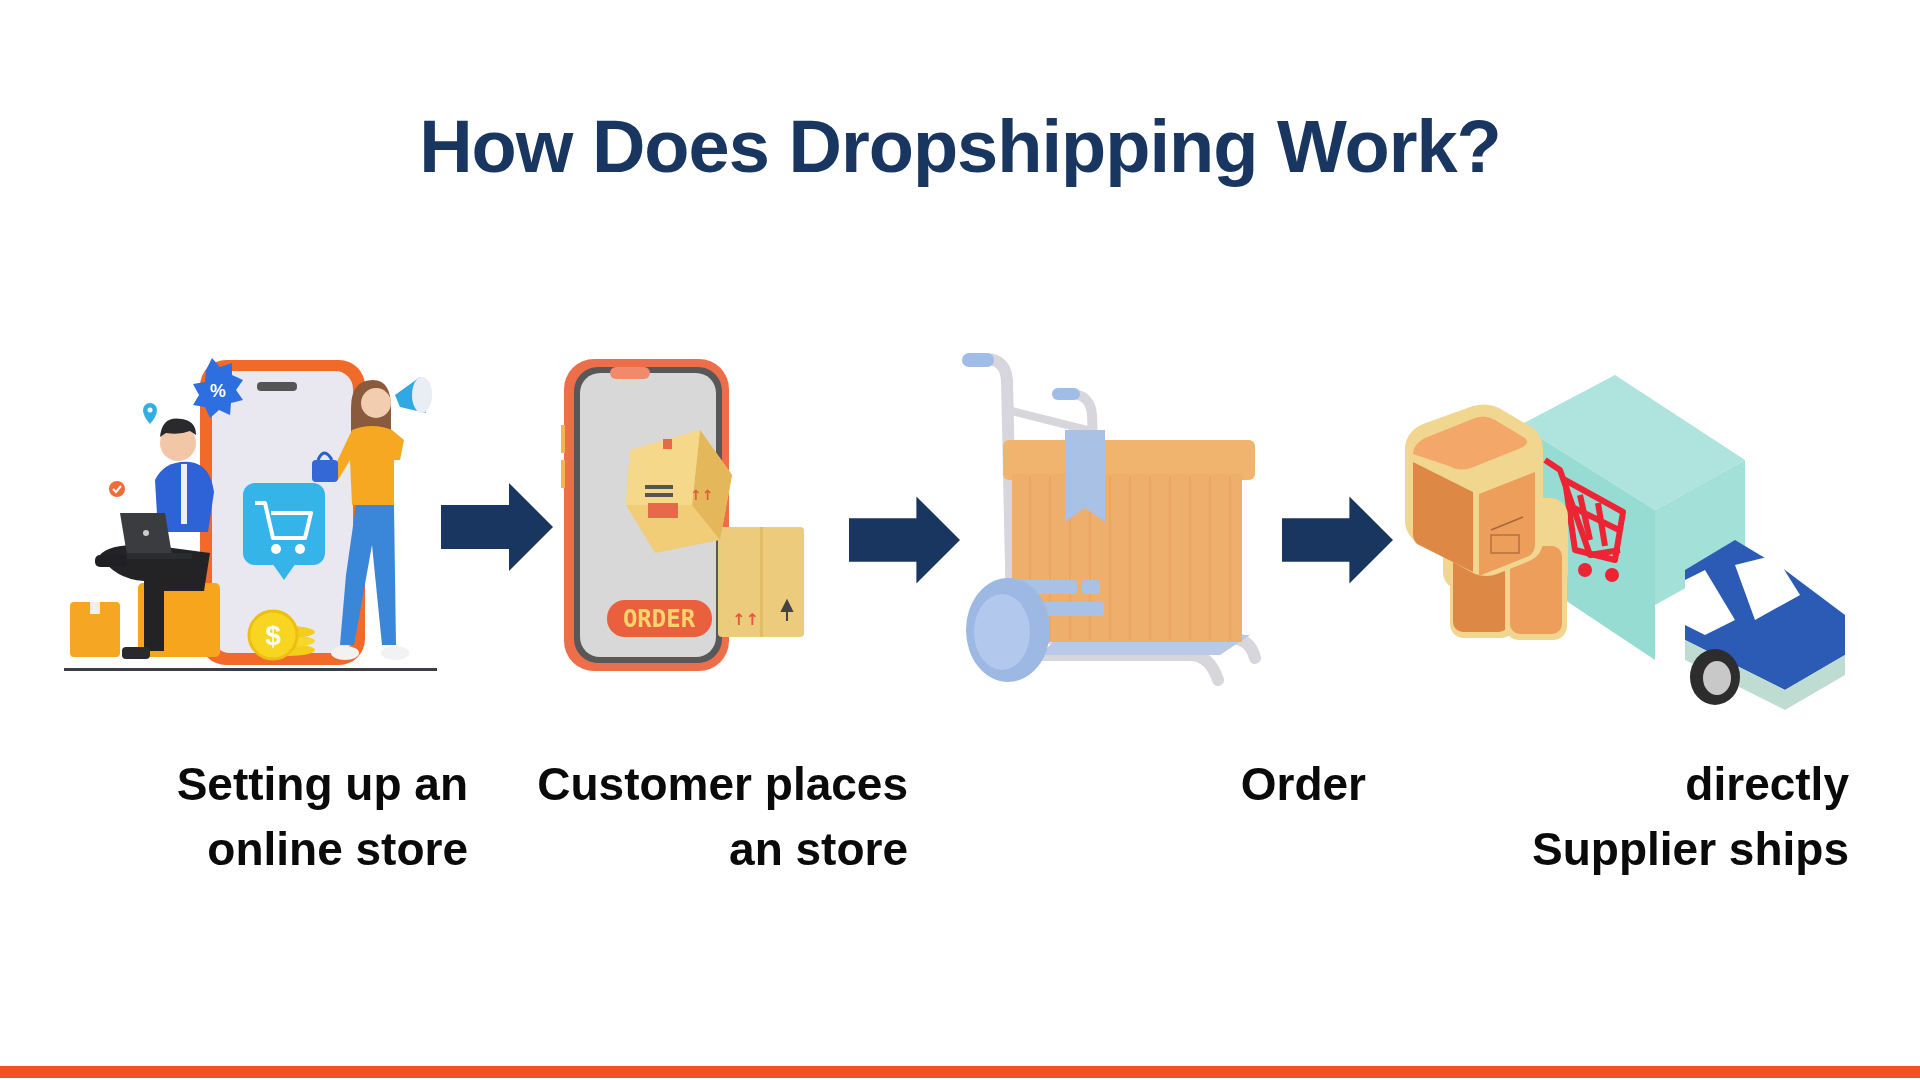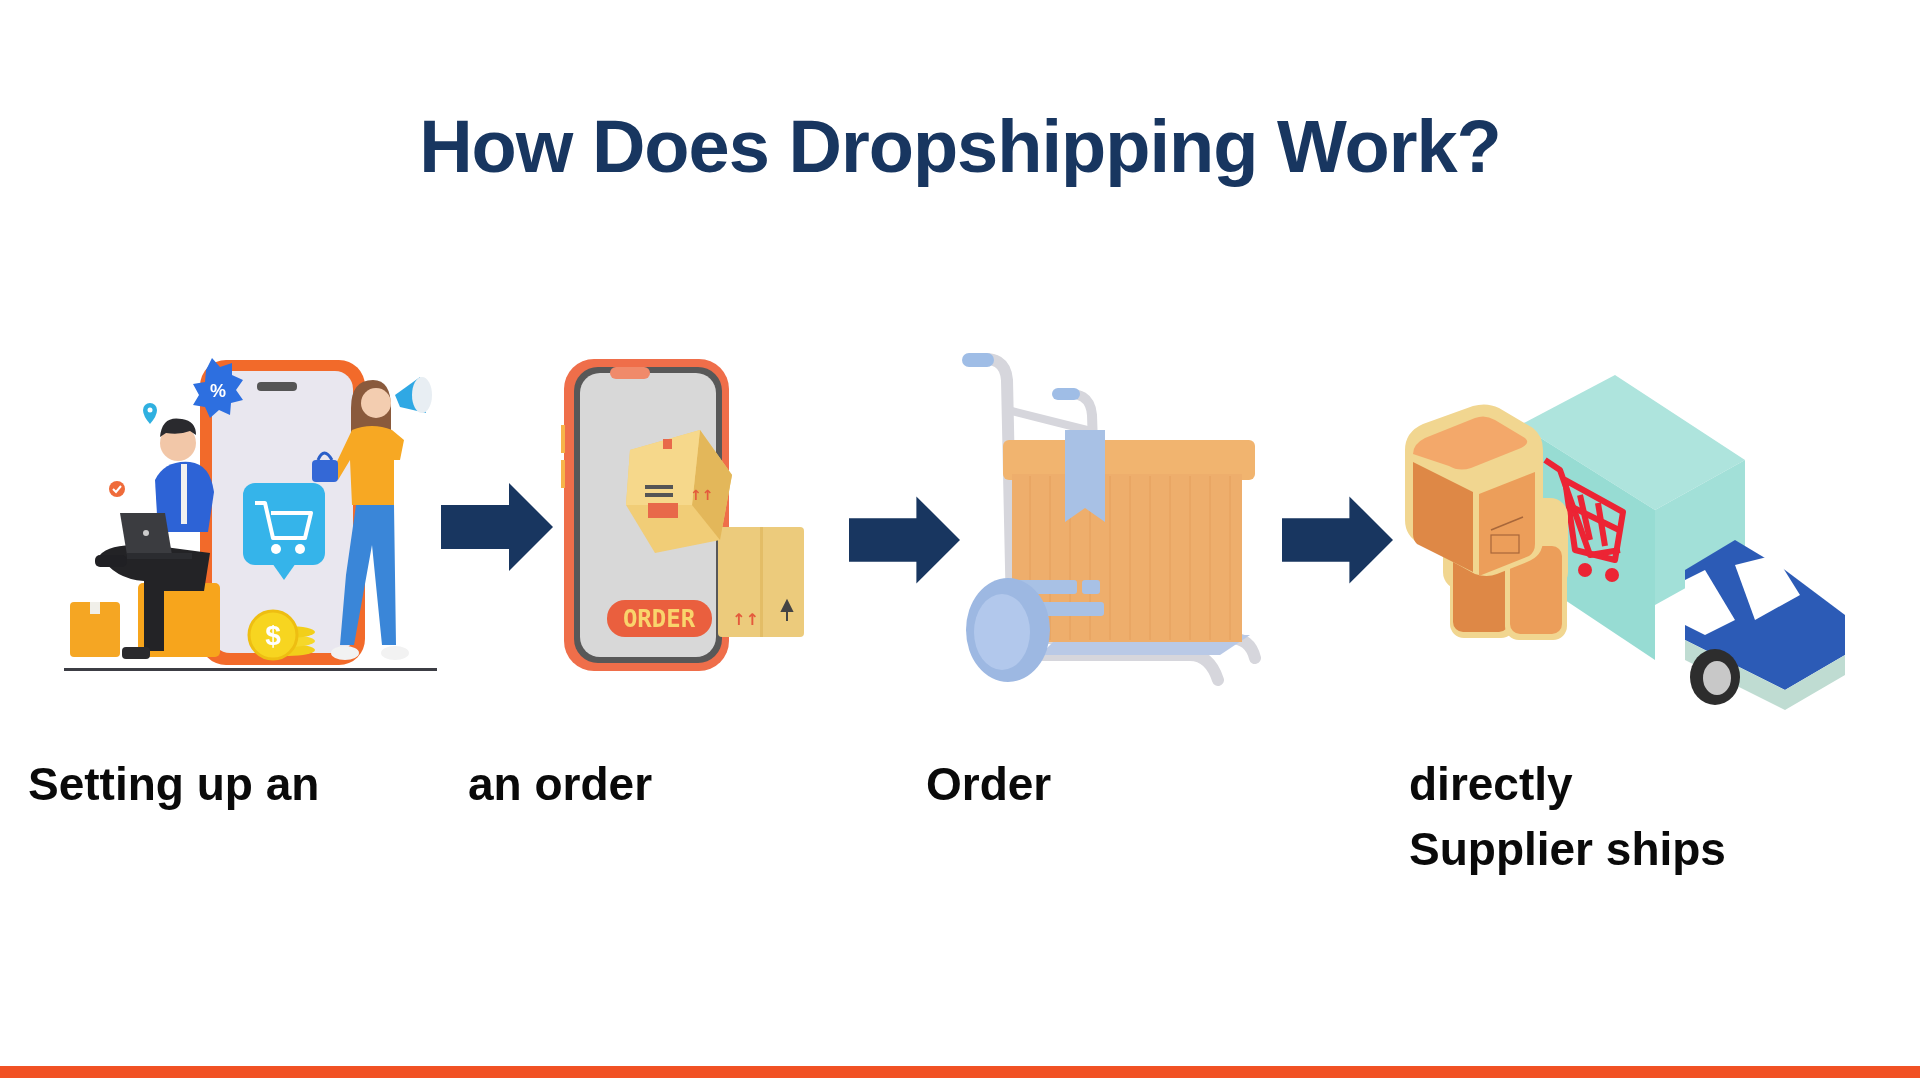--- a/index.html
+++ b/index.html
@@ -2,21 +2,21 @@
 <html><head>
 <meta charset="utf-8">
 <style>
   html, body { margin:0; padding:0; }
   body { width:1920px; height:1080px; background:#ffffff; position:relative; overflow:hidden;
          font-family:"Liberation Sans", "DejaVu Sans", sans-serif; }
   .title { position:absolute; left:0; top:104px; width:1920px; text-align:center;
            font-size:74px; font-weight:bold; color:#183660; letter-spacing:-1px; }
   .illus { position:absolute; }
   .arrow { position:absolute; }
-  .label { position:absolute; top:752px; width:440px; text-align:left; font-size:46px;
+  .label { position:absolute; top:752px; width:440px; text-align:right; font-size:46px;
            font-weight:bold; color:#0a0a0a; line-height:65px; }
   .label span { display:block; }
   .bottom-bar { position:absolute; left:0; top:1066px; width:1920px; height:12px; background:#f15124; }
 </style>
 </head>
 <body>
 
 <div class="title">How Does Dropshipping Work?</div>
 
 <svg class="illus" style="left:60px;top:355px;" width="385" height="320" viewBox="0 0 385 320">
@@ -186,23 +186,25 @@
     <path d="M8 84 q0 -10 12 -16 l50 -20 q10 -4 20 2 l30 18 q6 5 -4 10 l-50 20 q-12 4 -22 -2 z" fill="#f3a86a"></path>
     <path d="M8 92 l60 30 v80 l-56 -28 q-4 -4 -4 -10 z" fill="#de8846"></path>
     <path d="M74 124 l56 -22 v72 q0 8 -6 12 l-50 20 z" fill="#ec9e5a"></path>
     <line x1="86" y1="160" x2="118" y2="147" stroke="#a8673a" stroke-width="1.5"></line>
     <rect x="86" y="165" width="28" height="18" fill="none" stroke="#a8673a" stroke-width="1.2"></rect>
   </g>
 </svg>
 
 <div class="label" style="left:28px;">
   <span>Setting up an</span>
+  <span>online store</span>
 </div>
 <div class="label" style="left:468px;">
-  <span>an order</span>
+  <span>Customer places</span>
+  <span>an store</span>
 </div>
 <div class="label" style="left:926px;">
   <span>Order</span>
 </div>
 <div class="label" style="left:1409px;">
   <span>directly</span>
   <span>Supplier ships</span>
 </div>
 
 <div class="bottom-bar"></div>

